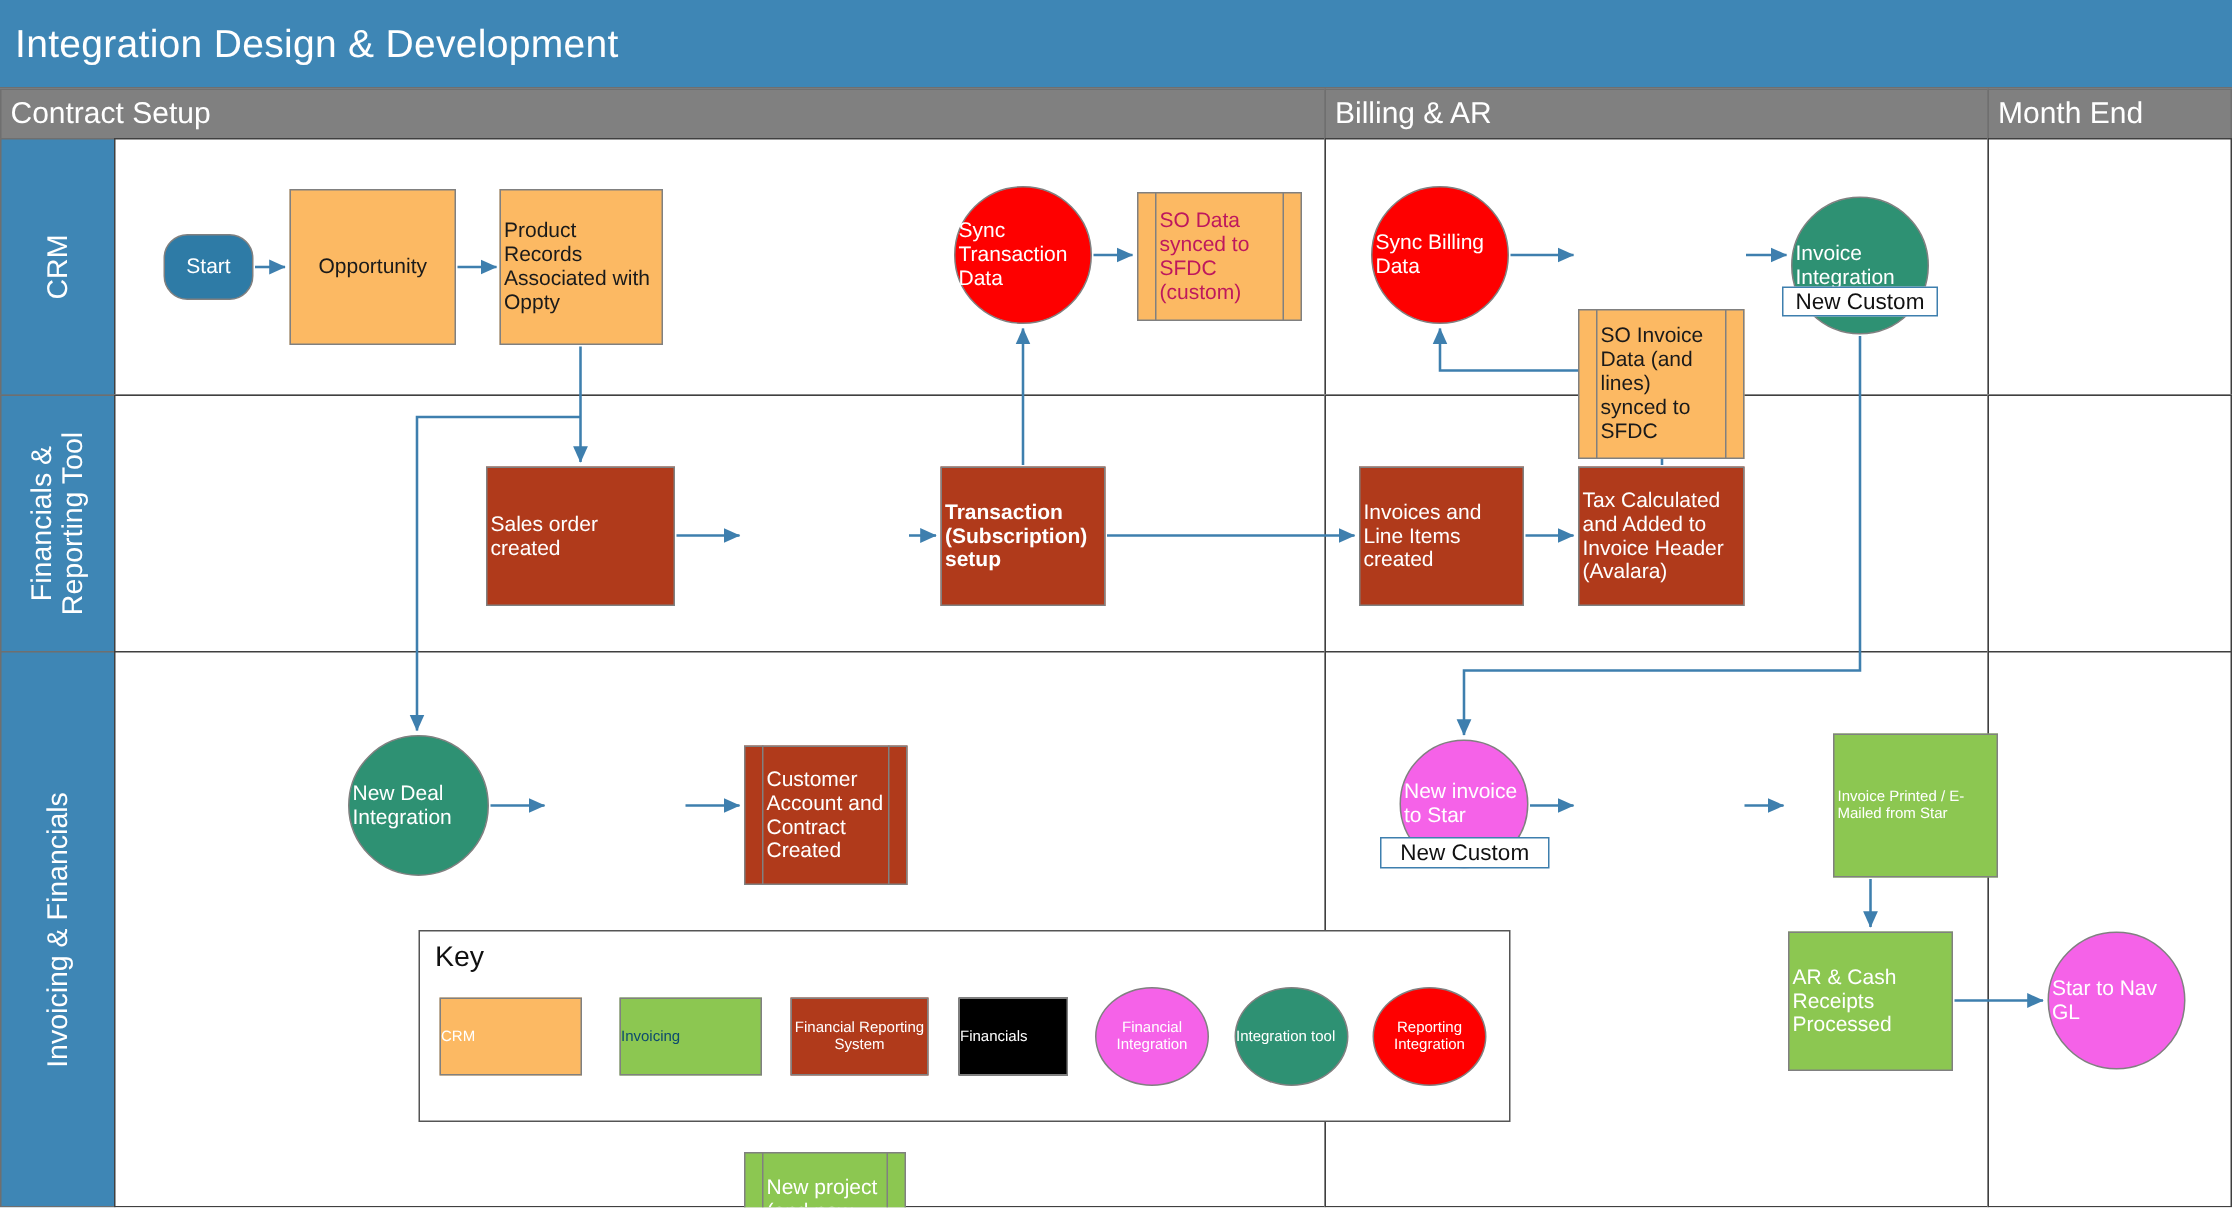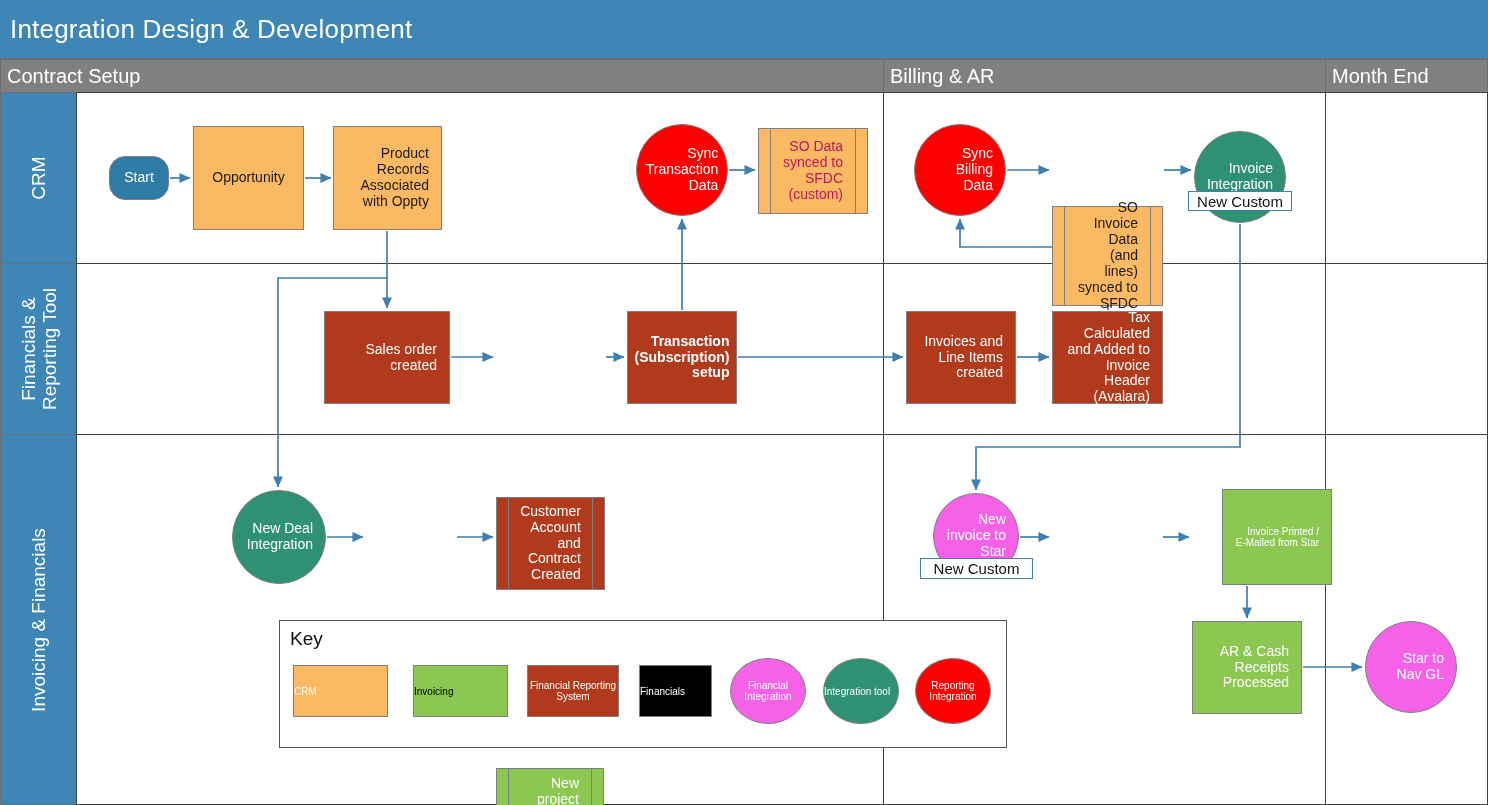--- a/index.html
+++ b/index.html
@@ -59,24 +59,24 @@
     box-sizing:border-box;
     border:1px solid #3f3f3f;
   }
   
   #wires{position:absolute;left:0;top:0;width:1488px;height:805px;pointer-events:none;}
   
   .node{
     position:absolute;
     box-sizing:border-box;
     display:flex;align-items:center;justify-content:center;
-    text-align:right;
+    text-align:left;
     font-size:14px;
     line-height:1.14;
-    padding:12px;
+    padding:2px;
     border:1px solid #808080;
   }
   .rect{}
   .circle{border-radius:50%;}
   .rounded{border-radius:16px;}
   .ellipse{border-radius:50%;}
   .pdp{ 
     position:relative;
   }
   .pdp::before,.pdp::after{
@@ -249,21 +249,21 @@
       </div>
     </div>
 
   <div id="key-box" style="left: 279px; top: 620px; width: 728px; height: 128px;">
     <div id="key-title">Key</div>
   </div>
   <div id="key-layer">
       <div class="key-item rect" style="left: 293px; top: 665px; width: 95px; height: 52px; background: rgb(252, 185, 99); color: rgb(255, 255, 255); z-index: 31;">
         <span>CRM</span>
       </div>
-      <div class="key-item rect" style="left: 413px; top: 665px; width: 95px; height: 52px; background: rgb(140, 199, 81); color: #000000; z-index: 31;">
+      <div class="key-item rect" style="left: 413px; top: 665px; width: 95px; height: 52px; background: rgb(140, 199, 81); color: #0c4a6e; z-index: 31;">
         <span>Invoicing</span>
       </div>
       <div class="key-item rect" style="left: 527px; top: 665px; width: 92px; height: 52px; background: rgb(176, 58, 27); color: rgb(255, 255, 255); z-index: 31;">
         <span>Financial Reporting System</span>
       </div>
       <div class="key-item rect" style="left: 639px; top: 665px; width: 73px; height: 52px; background: rgb(0, 0, 0); color: rgb(255, 255, 255); z-index: 31;">
         <span>Financials</span>
       </div>
       <div class="key-item ellipse" style="left: 730px; top: 658px; width: 76px; height: 66px; background: rgb(245, 98, 232); color: rgb(255, 255, 255); z-index: 31;">
         <span>Financial Integration</span>

